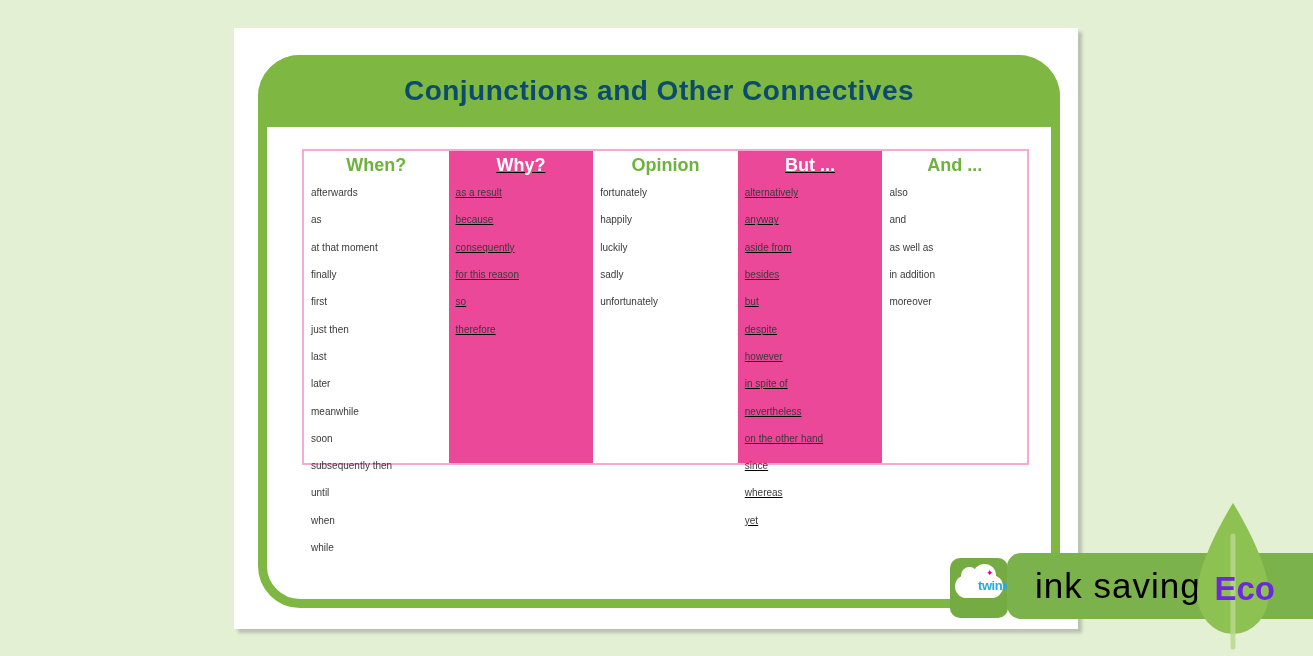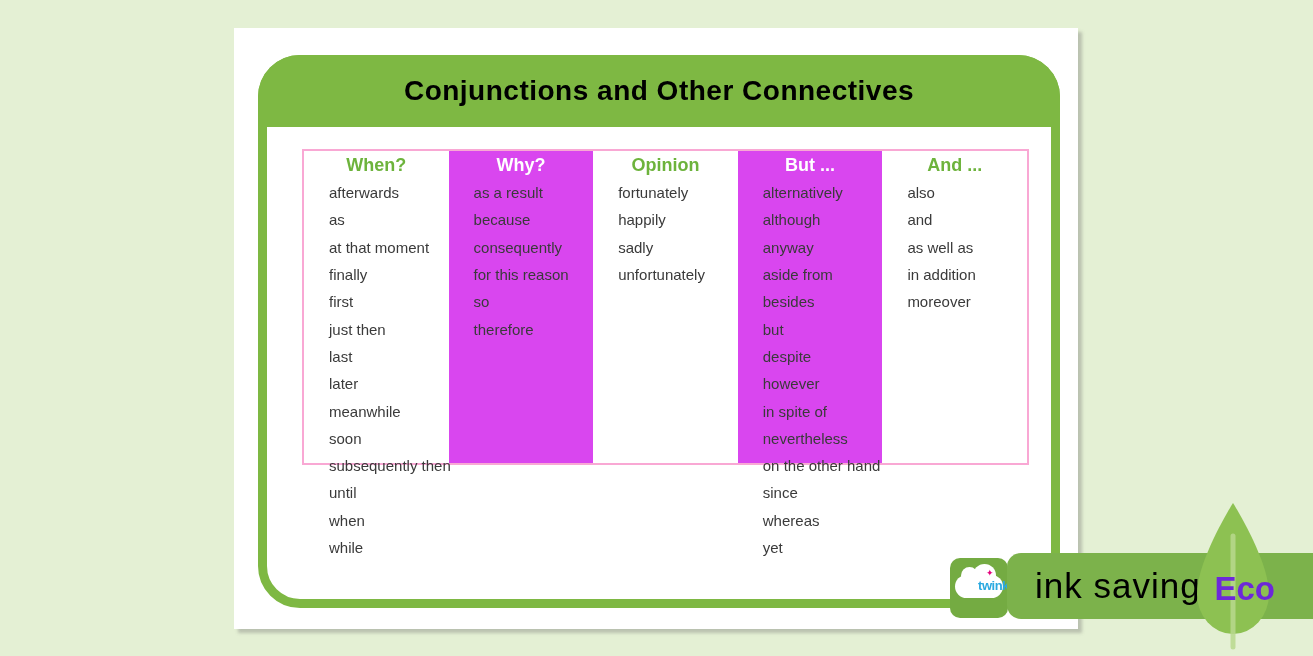--- a/index.html
+++ b/index.html
@@ -31,49 +31,49 @@
 
   
   .header-band{
     position:absolute;left:-9px;top:-9px;width:802px;height:72px;
     background:#7eb843;
     border-radius:42px 42px 0 0;
     display:flex;align-items:center;justify-content:center;
   }
   .header-band h1{
     margin:0;
-    color:#000000;
+    color:#0c4a6e;
     font-size:28px;
     font-weight:bold;
     letter-spacing:0.5px;
   }
 
   
   .table{
     position:absolute;left:35px;top:85px;width:727px;height:316px;
     box-sizing:border-box;
     border:2px solid #f9a8d4;
     display:flex;
     background:#ffffff;
   }
   .col{flex:1 1 0;display:flex;flex-direction:column;min-width:0;}
-  .col.green{background:#d946ef;}
+  .col.green{background:#ec4899;text-decoration:underline;}
   .col.white{background:#ffffff;}
   .col-header{
     height:28px;flex:0 0 28px;
     display:flex;align-items:center;justify-content:center;
     font-size:18px;font-weight:bold;
   }
   .col.white .col-header{color:#6db33c;}
   .col.green .col-header{color:#ffffff;}
   .item{
     height:27.3px;flex:0 0 27.3px;
     display:flex;align-items:center;
-    padding-left:25px;
-    font-size:15px;
+    padding-left:7px;
+    font-size:10px;
     color:#3a3a3a;
     white-space:nowrap;
   }
 
   
   .twinkl-badge{
     position:absolute;left:950px;top:558px;width:58px;height:60px;
     background:#74ab42;border-radius:10px;z-index:4;
   }
   .cloud{
@@ -160,27 +160,27 @@
             <div class="item">because</div>
             <div class="item">consequently</div>
             <div class="item">for this reason</div>
             <div class="item">so</div>
             <div class="item">therefore</div>
           </div>
           <div class="col white">
             <div class="col-header">Opinion</div>
             <div class="item">fortunately</div>
             <div class="item">happily</div>
+            <div class="item">luckily</div>
             <div class="item">sadly</div>
             <div class="item">unfortunately</div>
           </div>
           <div class="col green">
             <div class="col-header">But ...</div>
             <div class="item">alternatively</div>
-            <div class="item">although</div>
             <div class="item">anyway</div>
             <div class="item">aside from</div>
             <div class="item">besides</div>
             <div class="item">but</div>
             <div class="item">despite</div>
             <div class="item">however</div>
             <div class="item">in spite of</div>
             <div class="item">nevertheless</div>
             <div class="item">on the other hand</div>
             <div class="item">since</div>

